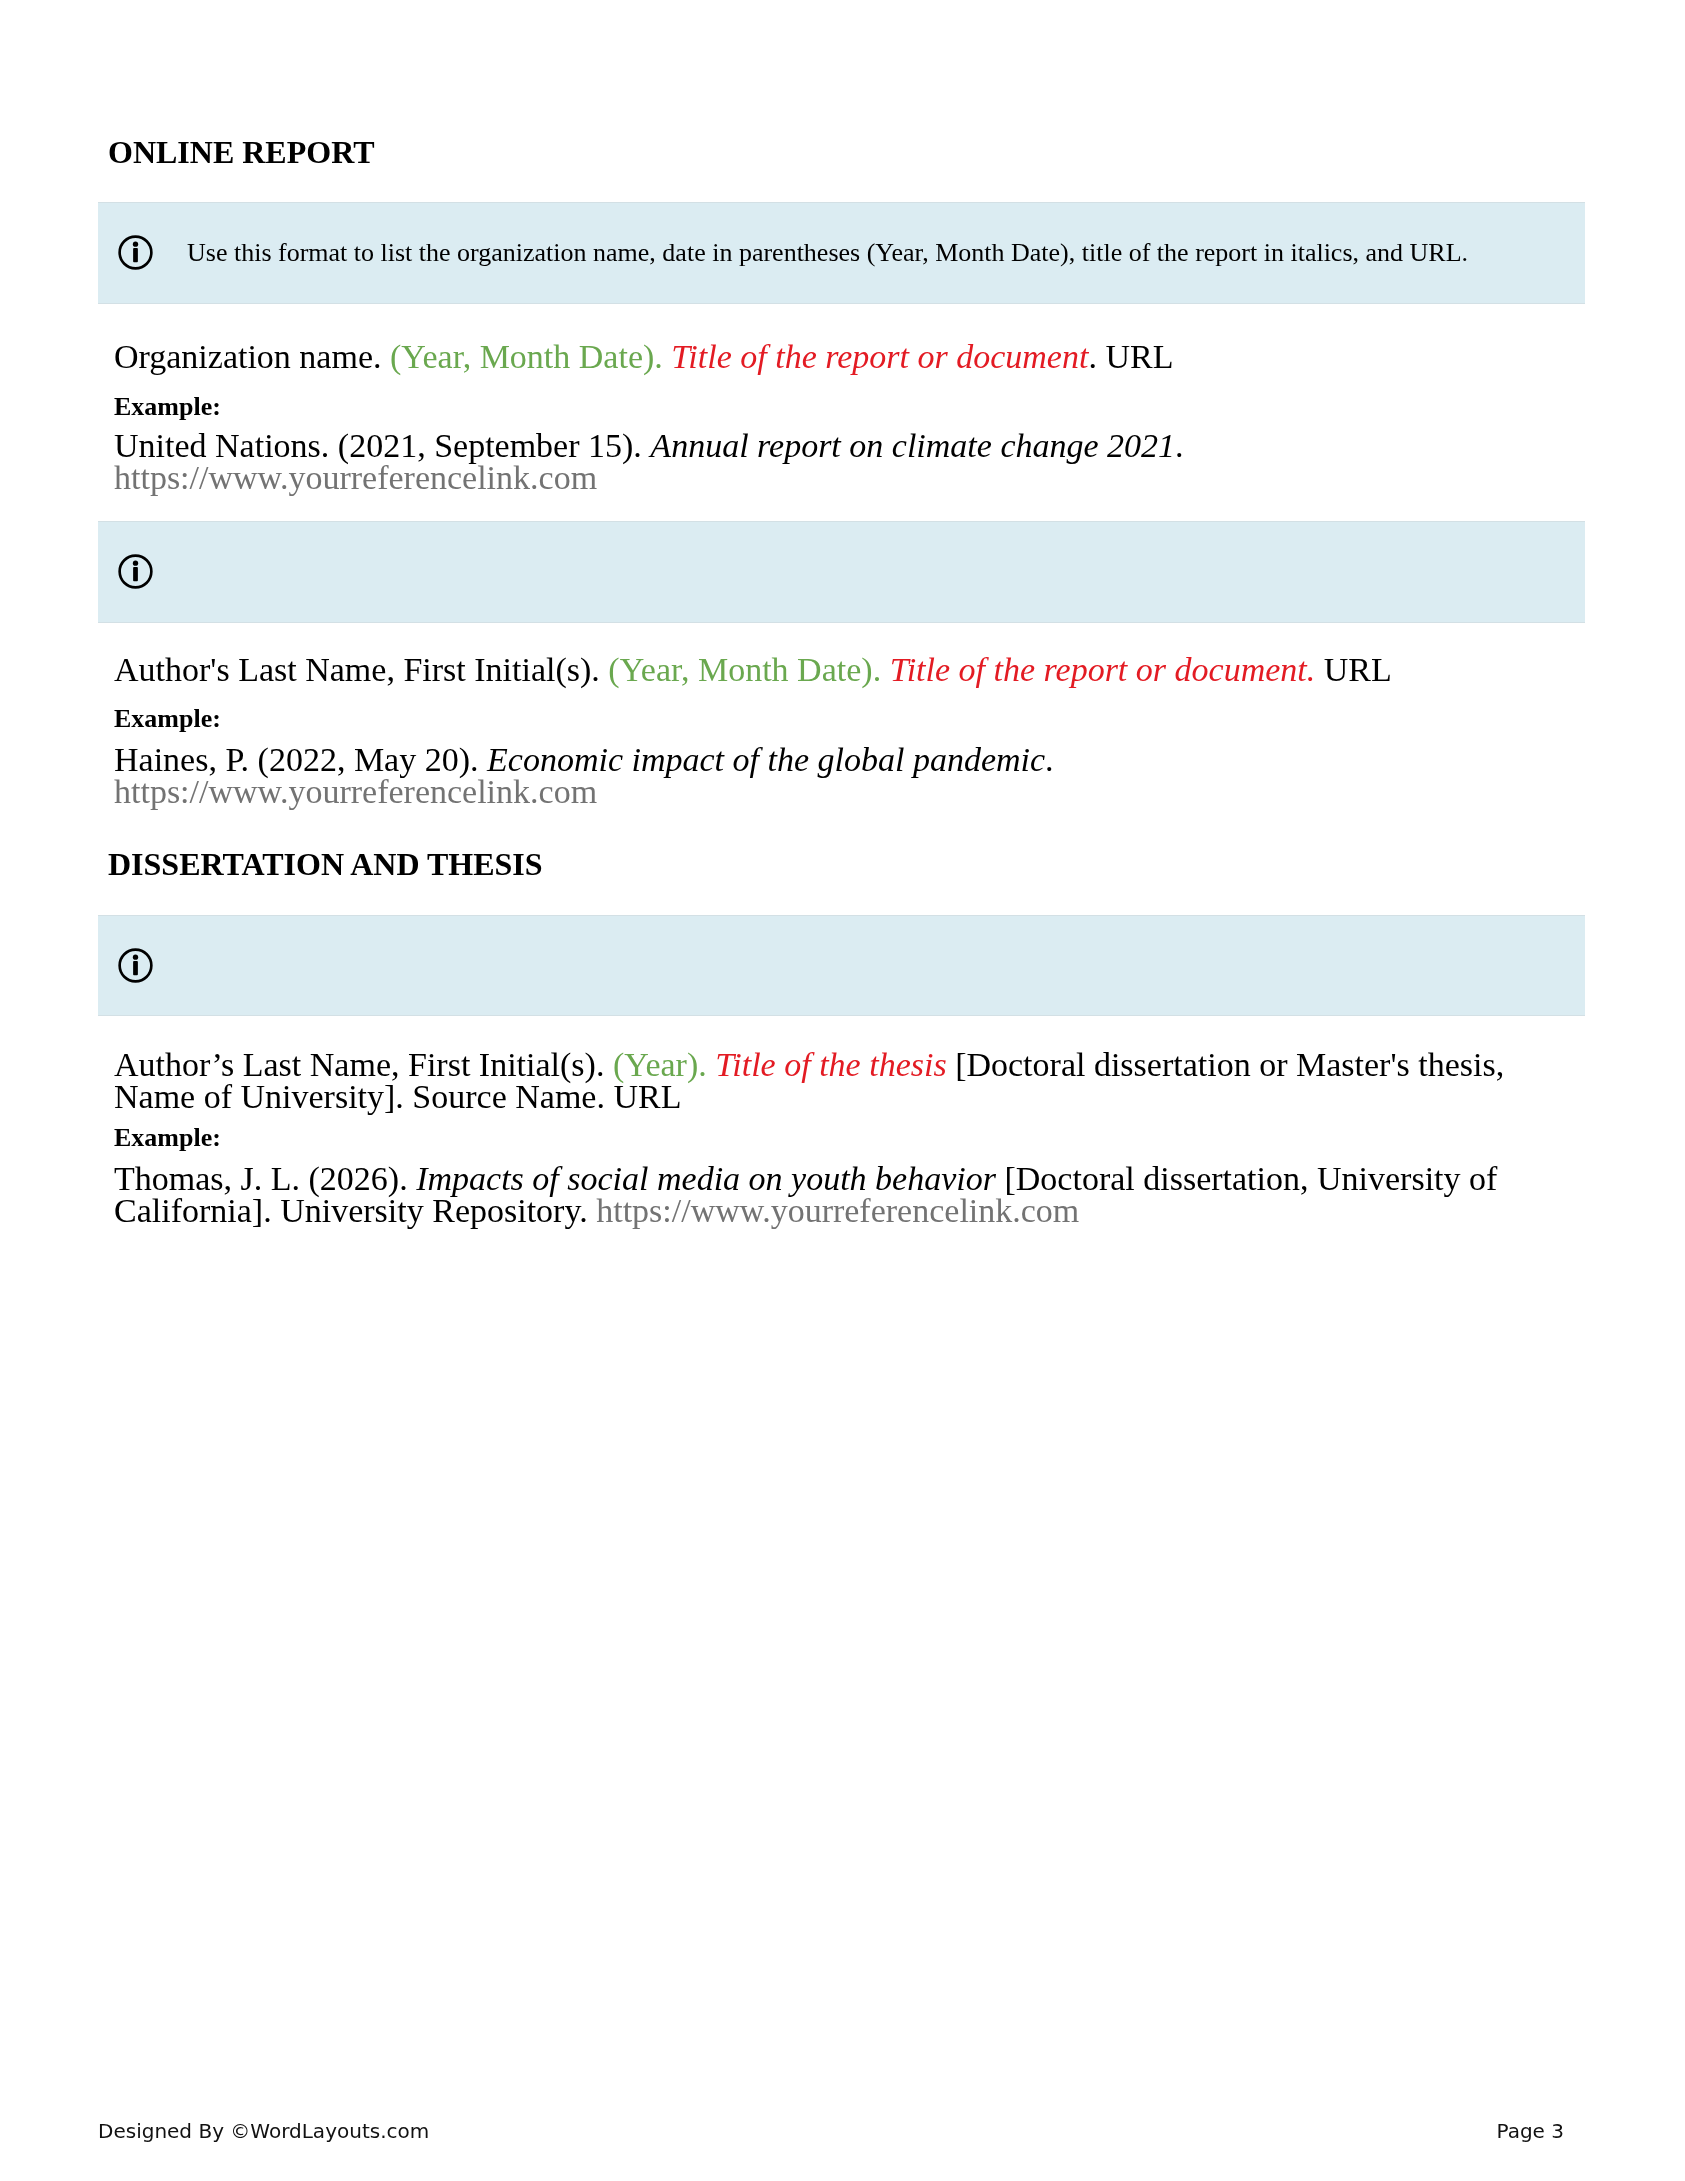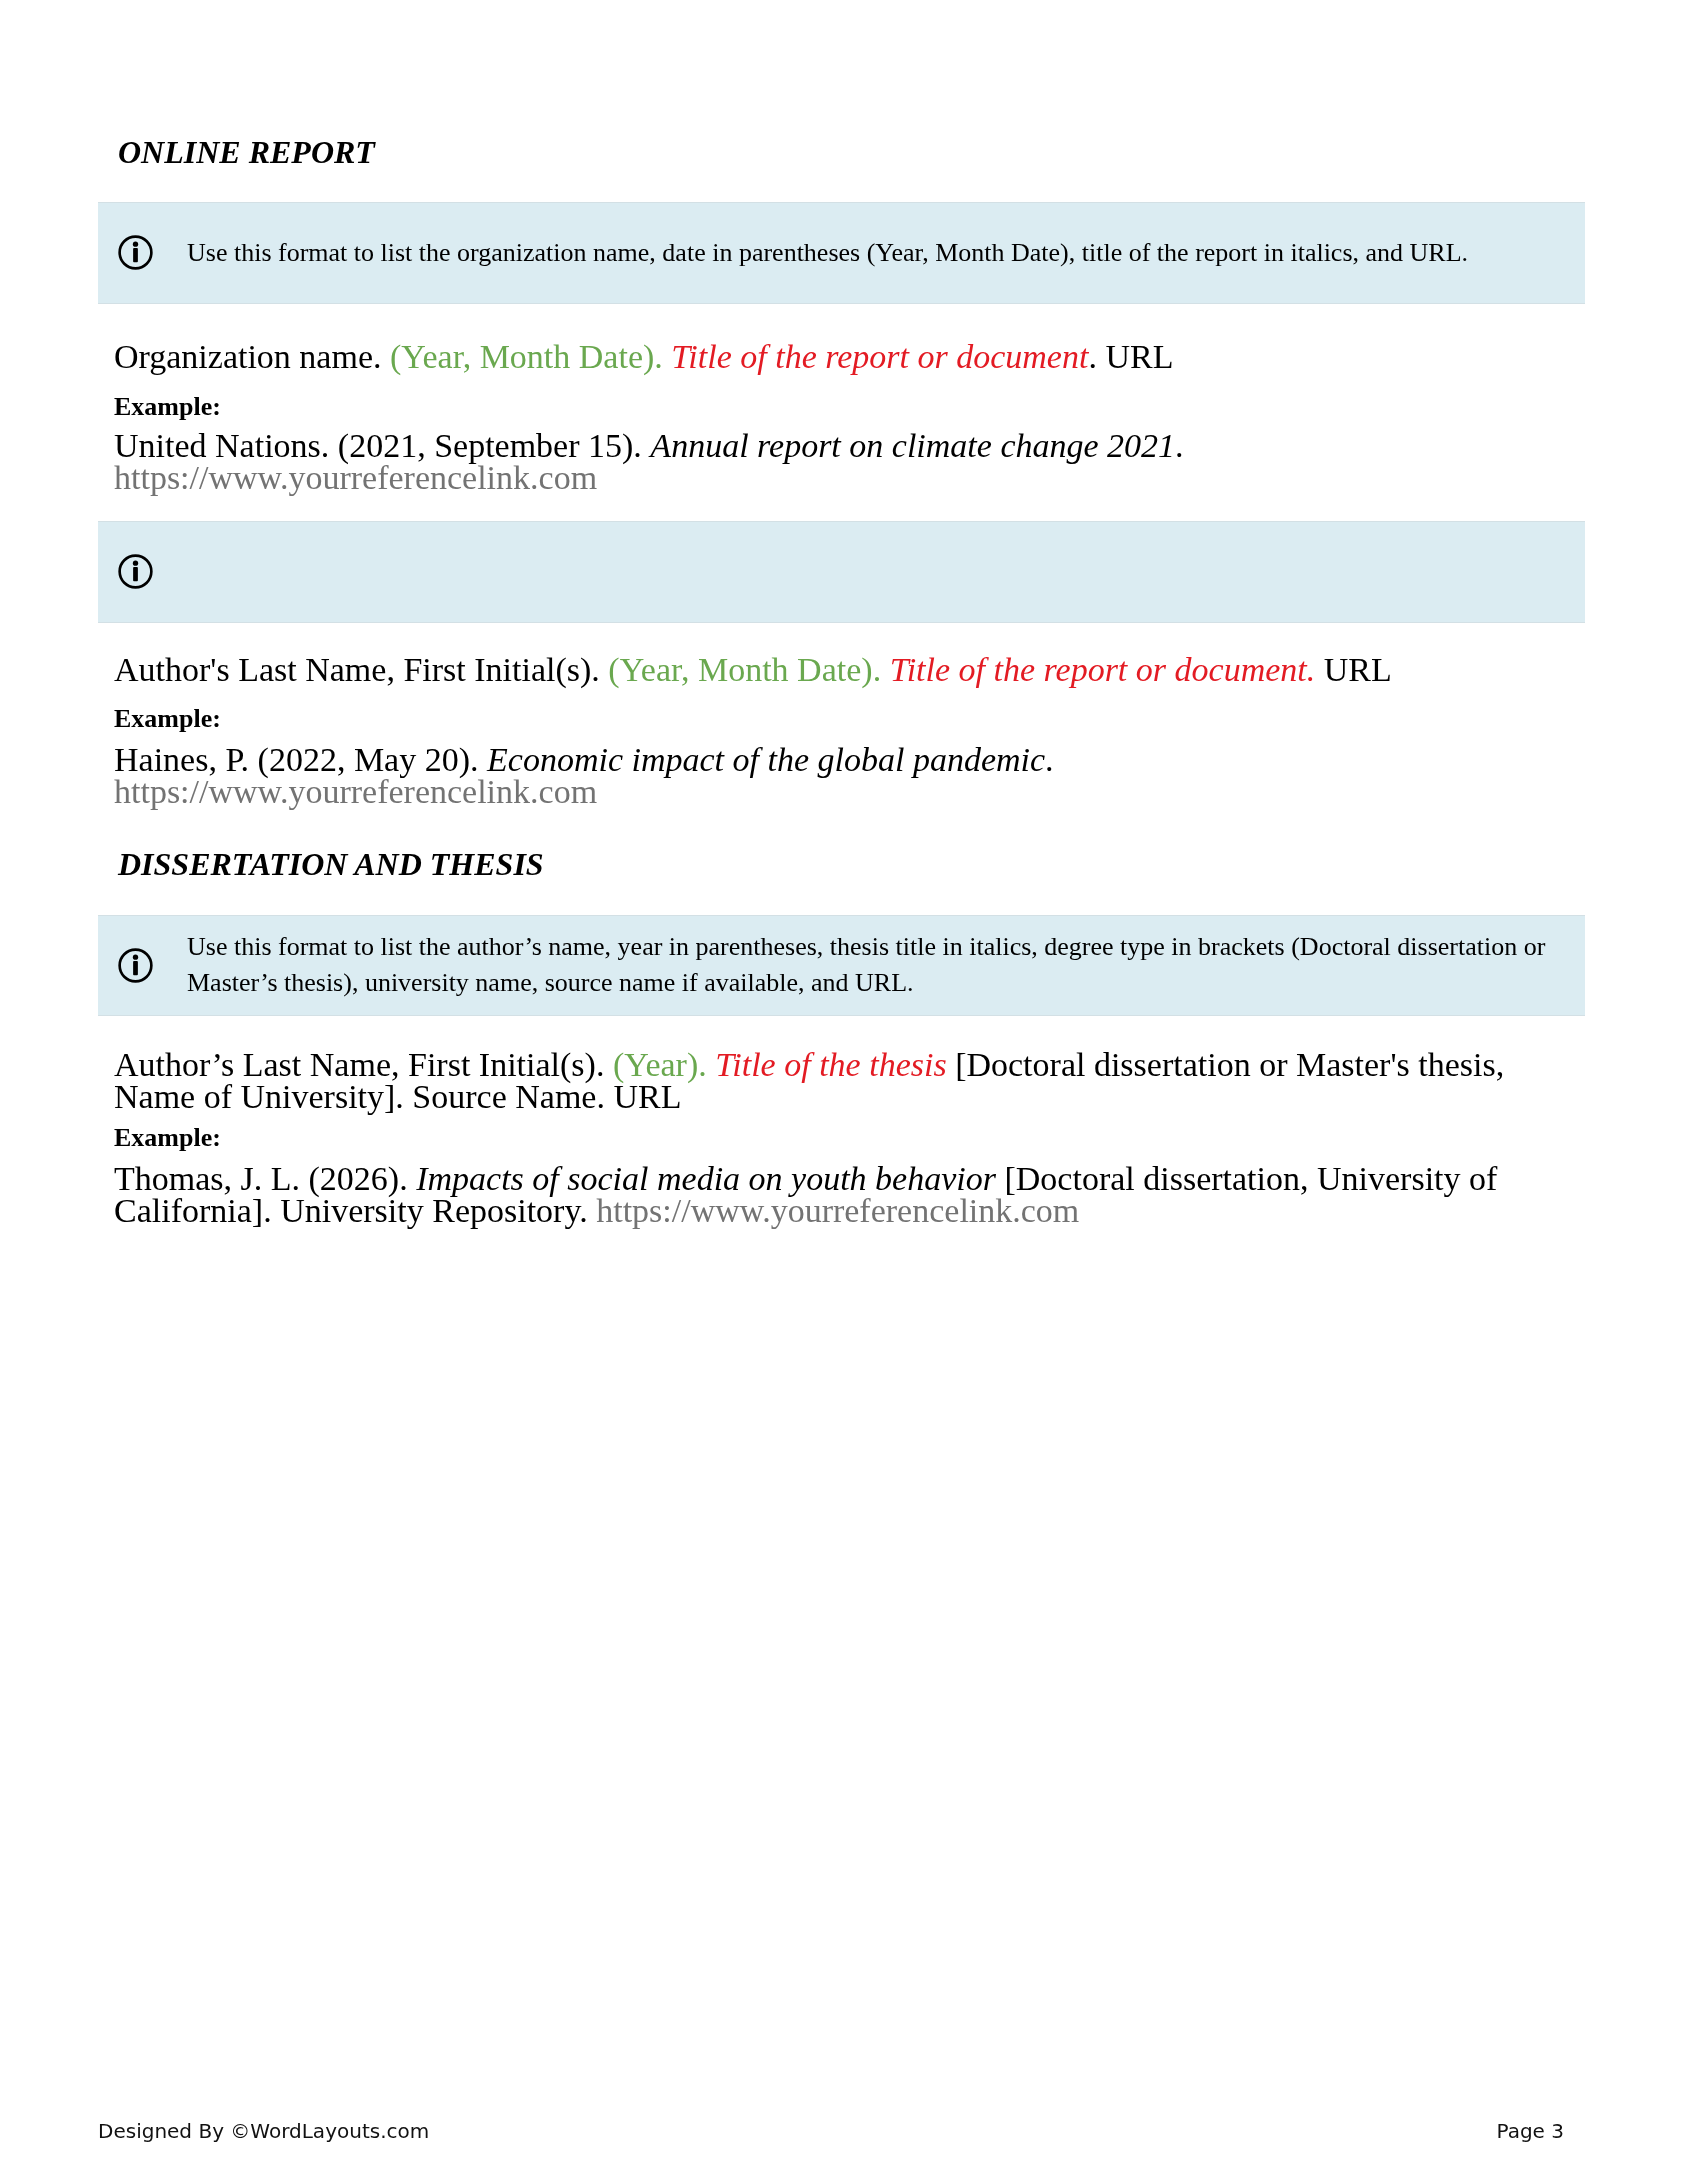--- a/index.html
+++ b/index.html
@@ -1,19 +1,19 @@
 <!DOCTYPE html>
 <html style="font-size:14px"><head>
   <meta charset="utf-8">
   <style>
     html, body { margin:0; padding:0; background:#ffffff; }
     body { width:1685px; height:2181px; position:relative; overflow:hidden;
       font-family:"Liberation Serif", "DejaVu Serif", serif; color:#000; }
     .abs { position:absolute; }
-    .heading { left:118px; font-size:32px; font-weight:bold; line-height:39px; white-space:nowrap;font-style:italic; }
+    .heading { left:108px; font-size:32px; font-weight:bold; line-height:39px; white-space:nowrap; }
     .info-box { left:98px; width:1487px; background:#dbecf2; border-top:1.8px solid #d3e0e5; border-bottom:1.8px solid #d3e0e5; box-sizing:border-box; }
     .info-icon { position:absolute; left:118px; width:37px; height:37px; }
     .info-text { position:absolute; left:187px; width:1369px; font-size:26px; line-height:36px; }
     .line { left:114px; width:1457px; font-size:34px; line-height:32px; }
     .green { color:#6aa84f; }
     .red { color:#e31b23; font-style:italic; }
     .ital { font-style:italic; }
     .link { color:#737373; text-decoration:none; }
     .label { left:114px; font-size:26px; font-weight:bold; line-height:32px; }
     .footer { font-family:"DejaVu Sans", "Liberation Sans", sans-serif; font-size:20px; line-height:26px; color:#111; white-space:nowrap; }
@@ -76,21 +76,20 @@
 <div class="abs heading" style="top:845px;">DISSERTATION AND THESIS</div>
 
 <div class="abs info-box" style="top:915px; height:101px;">
   <span class="info-icon" style="top:31px; left:19.3px;">
     <svg width="37" height="37" viewBox="0 0 42 42">
         <circle cx="21" cy="21" r="18" fill="none" stroke="#000" stroke-width="3"></circle>
         <circle cx="21" cy="11.5" r="3" fill="#000"></circle>
         <rect x="18.3" y="16" width="5.4" height="16" rx="1" fill="#000"></rect>
       </svg>
   </span>
-  <div class="info-text" style="top:13px; left:89px; width:1369px;">Use this format to list the author’s name, year in parentheses, thesis title in italics, degree type in brackets (Doctoral dissertation or Master’s thesis), university name, source name if available, and URL.</div>
 </div>
 
 <div class="abs line" style="top:1049px;">
   <span>Author’s Last Name, First Initial(s).</span>
   <span class="green">(Year).</span>
   <span class="red">Title of the thesis</span>
   <span>[Doctoral dissertation or Master's thesis, Name of University]. Source Name. URL</span>
 </div>
 
 <div class="abs label" style="top:1122px;">Example:</div>

